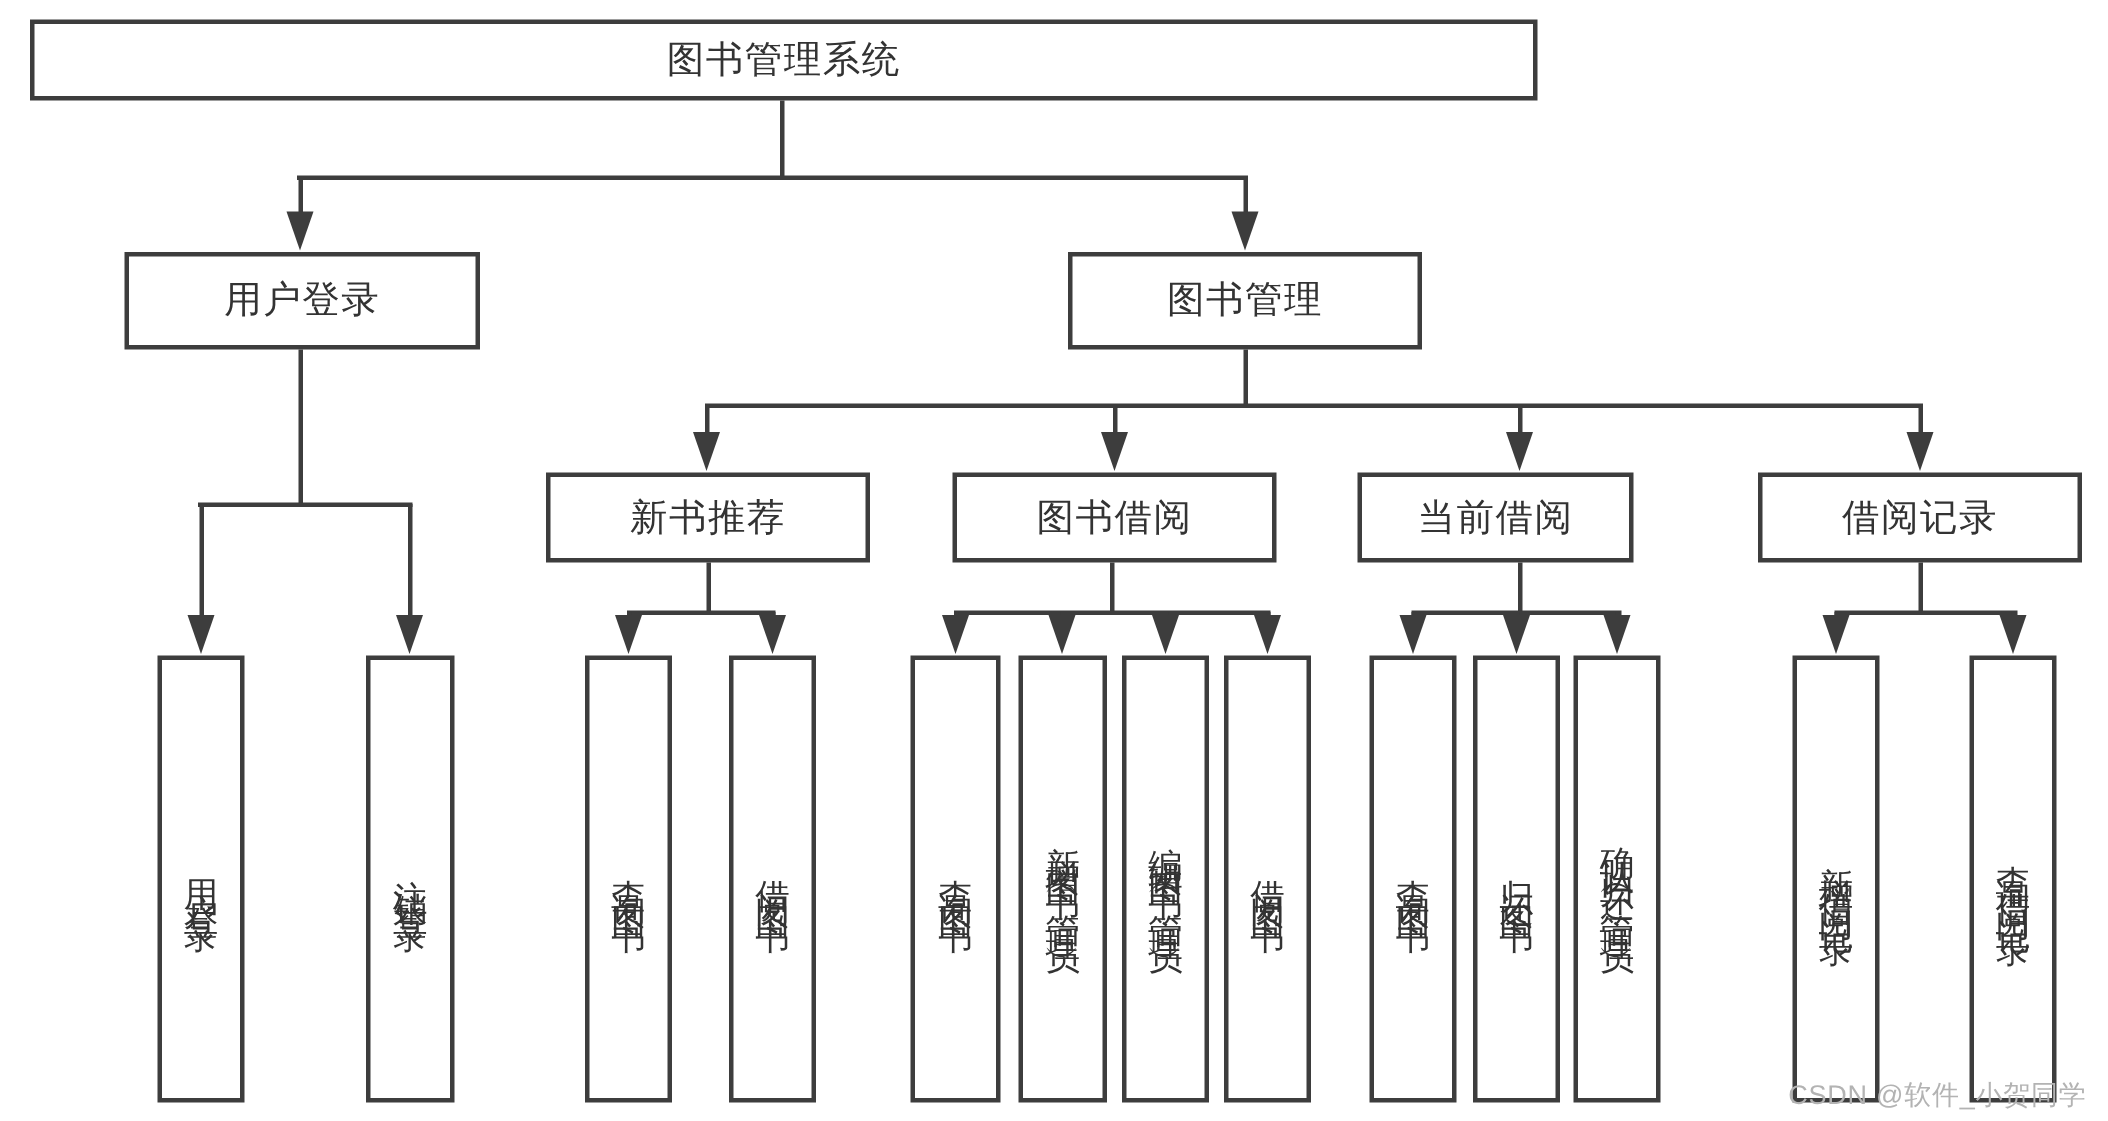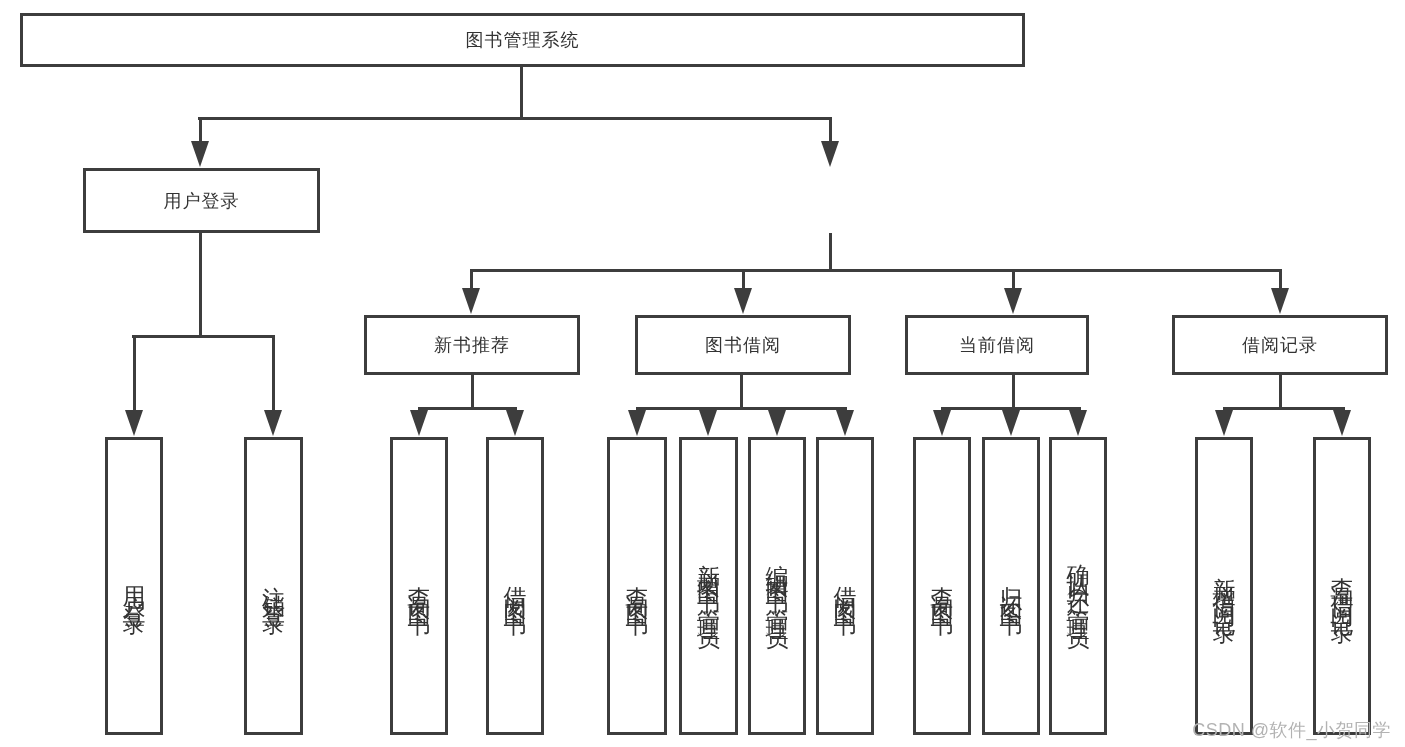--- a/index.html
+++ b/index.html
@@ -20,21 +20,21 @@
   .box{
     position:absolute;
     box-sizing:border-box;
     border:3px solid var(--line);
     background:#fff;
     display:flex;
     align-items:center;
     justify-content:center;
   }
   .hbox span{
-    font-size:18px;
+    font-size:25px;
     color:var(--text);
     letter-spacing:1px;
     white-space:nowrap;
     line-height:1;
   }
   .leaf{
     top:437px;
     width:58px;
     height:298px;
   }
@@ -70,20 +70,23 @@
 <body>
 
 <div class="canvas">
 
   <div class="box hbox" style="left:20px;top:13px;width:1005px;height:54px">
     <span>图书管理系统</span>
   </div>
 
   <div class="box hbox" style="left:83px;top:168px;width:237px;height:65px">
     <span>用户登录</span>
+  </div>
+  <div class="box hbox" style="left:712px;top:168px;width:236px;height:65px">
+    <span>图书管理</span>
   </div>
 
   <div class="box hbox" style="left:364px;top:315px;width:216px;height:60px">
     <span>新书推荐</span>
   </div>
   <div class="box hbox" style="left:635px;top:315px;width:216px;height:60px">
     <span>图书借阅</span>
   </div>
   <div class="box hbox" style="left:905px;top:315px;width:184px;height:60px">
     <span>当前借阅</span>

